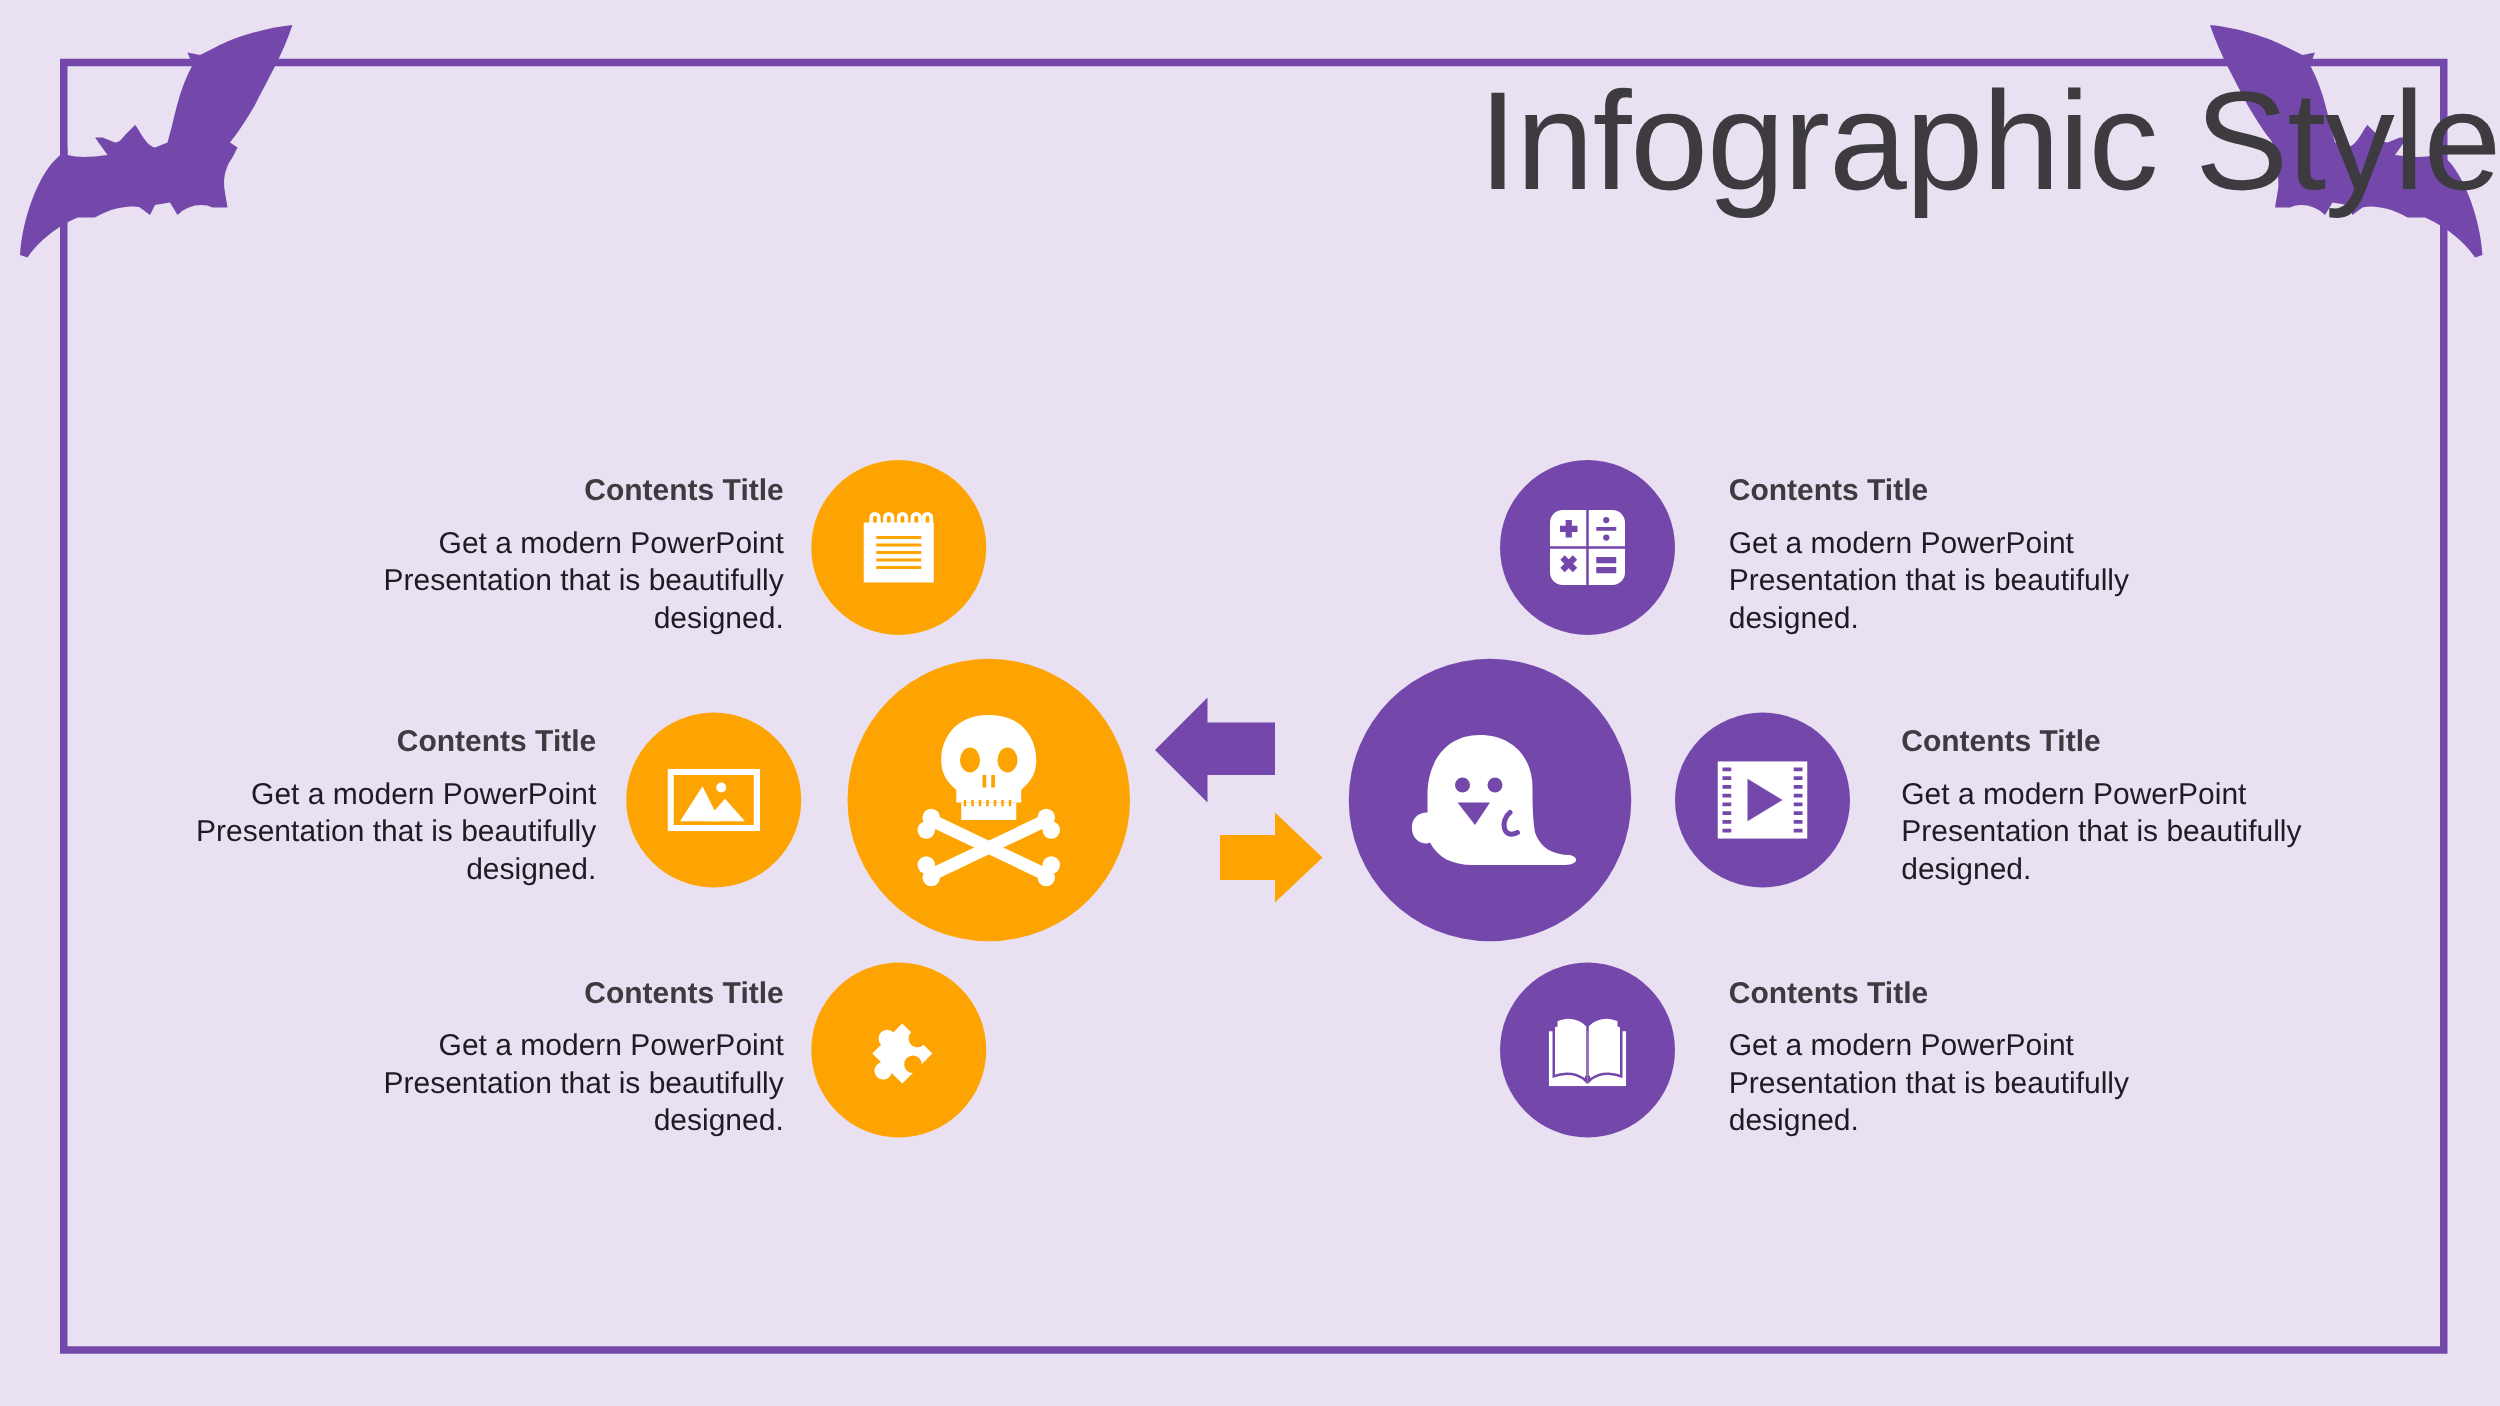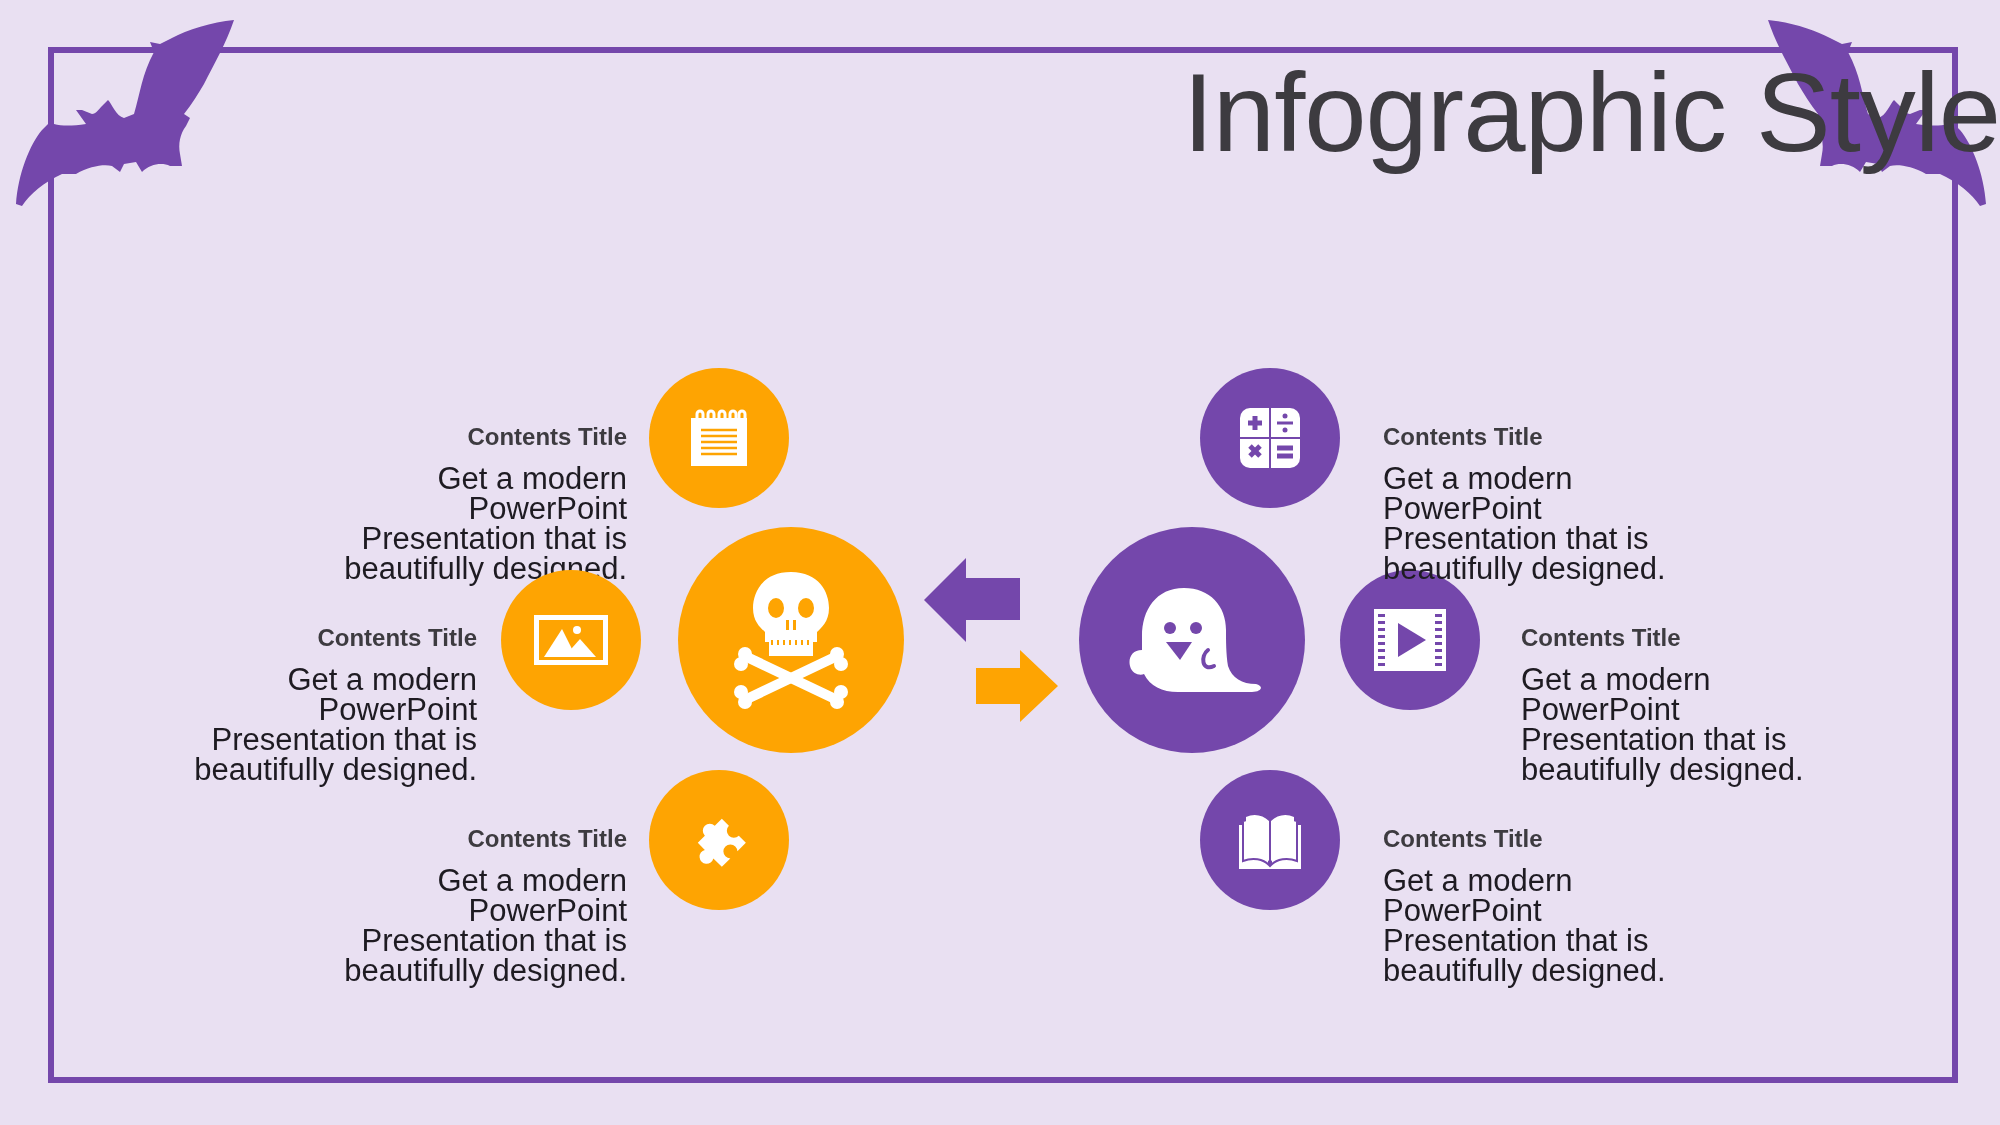--- a/index.html
+++ b/index.html
@@ -18,27 +18,27 @@
     font-size:112px; color:#3d3b40; letter-spacing:-1px; line-height:130px;
   }
   .circle {
     position:absolute; border-radius:50%;
     display:flex; align-items:center; justify-content:center;
   }
   .orange { background:#fea402; }
   .purple { background:#7447ab; }
   .small { width:140px; height:140px; }
   .big { width:226px; height:226px; }
-  .textblock { position:absolute; width:420px; color:#1e1b22;margin-top:44px; }
+  .textblock { position:absolute; width:420px; color:#1e1b22; }
   .textblock.right-align { text-align:right; }
   .textblock.left-align { text-align:left; }
   .tb-title {
     font-weight:bold; font-size:24px; color:#3d3b40; line-height:30px; margin-bottom:12px;
   }
-  .tb-body { font-size:31px; line-height:30px; }
+  .tb-body { font-size:24px; line-height:30px; }
   .arrow { position:absolute; }
 </style>
 </head>
 <body>
 
 <div class="frame"></div>
 
 <svg class="bat" style="left:12px; top:14px;" width="230" height="200" viewBox="0 0 230 200">
   <path fill="#7447ab" d="M222,6 C200,8 175,16 160,24 L148,30 L138,28 L142,38 C130,60 128,80 122,100 L112,104 C104,102 100,90 96,86 L90,92 C86,96 84,100 80,100 L70,96 L64,96 L74,110 C60,112 50,112 42,110 L42,104 L30,116 C18,130 6,160 4,190 L10,192 C18,180 32,168 50,160 L64,160 C78,152 92,150 100,152 L108,158 L112,150 L124,148 L130,158 C138,150 150,148 158,152 L170,152 L168,140 C166,130 168,120 174,112 L178,104 L172,100 C180,90 186,80 192,70 C202,50 214,30 222,6 Z"></path>
 </svg>

